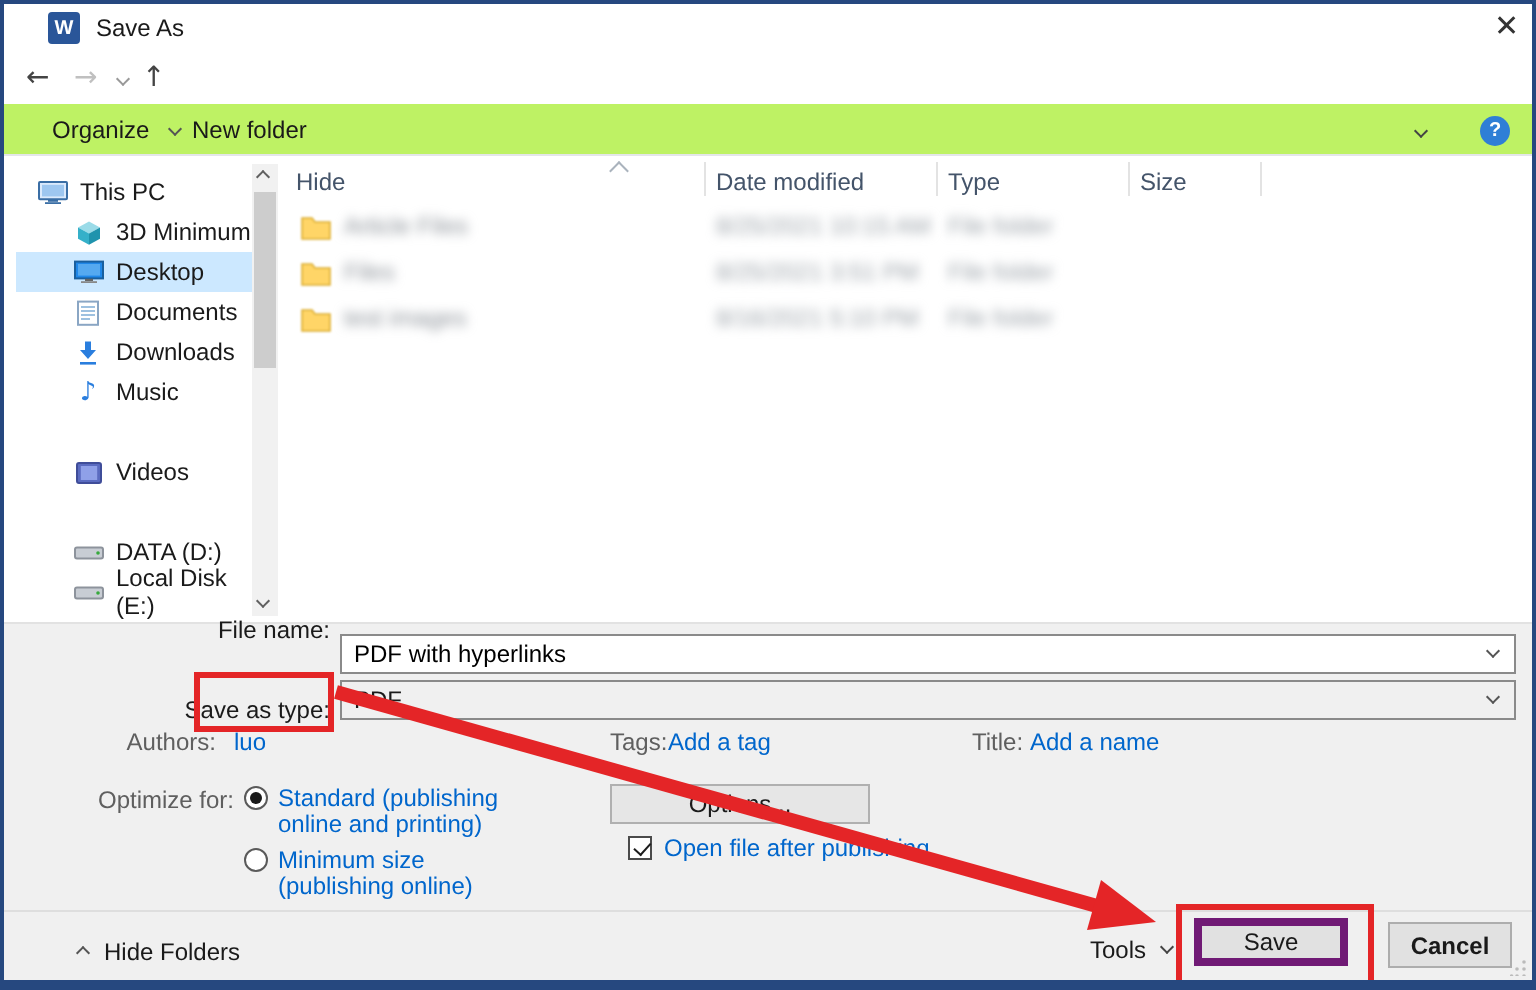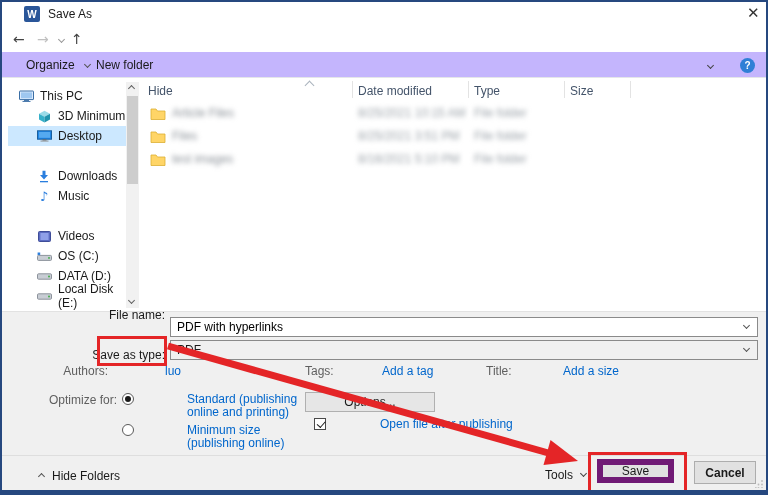--- a/index.html
+++ b/index.html
@@ -3,21 +3,21 @@
 <meta charset="utf-8">
 <style>
   html,body{margin:0;padding:0;background:#fff;}
   .win{position:relative;width:768px;height:495px;font-family:"Liberation Sans",sans-serif;font-size:12px;color:#1a1a1a;background:#fff;overflow:hidden;}
   .frame{position:absolute;inset:0;border:2px solid #26487f;border-bottom-width:5px;pointer-events:none;z-index:60;}
   .abs{position:absolute;}
   .glyph{font-family:"DejaVu Sans",sans-serif;}
   
   .titlebar{position:absolute;left:0;top:0;width:768px;height:28px;background:#fff;}
   .addrrow{position:absolute;left:0;top:28px;width:768px;height:24px;background:#fff;}
-  .toolrow{position:absolute;left:0;top:52px;width:768px;height:26px;background:#c4b5fd;border-bottom:1px solid #e4e6e9;box-sizing:border-box;}
+  .toolrow{position:absolute;left:0;top:52px;width:768px;height:26px;background:#bef264;border-bottom:1px solid #e4e6e9;box-sizing:border-box;}
   .main{position:absolute;left:0;top:78px;width:768px;height:233px;background:#fff;}
   .bottompanel{position:absolute;left:0;top:311px;width:768px;height:144px;background:#f0f0f0;border-top:1px solid #e2e2e2;box-sizing:border-box;}
   .footer{position:absolute;left:0;top:455px;width:768px;height:35px;background:#f0f0f0;border-top:1px solid #dedede;box-sizing:border-box;}
   
   .chev{display:inline-block;width:6px;height:6px;border-right:1.4px solid #555;border-bottom:1.4px solid #555;transform:rotate(45deg);}
   .chev.up{transform:rotate(-135deg);}
   .chev.right{width:4px;height:4px;transform:rotate(-45deg);border-color:#777;}
   .chev.small{width:4px;height:4px;}
   .chev.lite{border-color:#aab3bd;}
   
@@ -30,24 +30,24 @@
   .colsep{position:absolute;top:81px;width:1px;height:17px;background:#e3e3e3;}
   .lrow{position:absolute;height:20px;display:flex;align-items:center;}
   .blur{filter:blur(2.6px);color:#8b9198;white-space:nowrap;}
   .blur2{filter:blur(2.6px);color:#9aa1a8;white-space:nowrap;}
   
   .flabel{position:absolute;text-align:right;}
   .textbox{position:absolute;left:170px;width:588px;height:20px;border:1px solid #8a8a8a;background:#fff;box-sizing:border-box;font:12px "Liberation Sans",sans-serif;padding:0 20px 0 6px;margin:0;}
   .combo{position:absolute;left:170px;width:588px;height:20px;border:1px solid #8a8a8a;background:#f0f0f0;box-sizing:border-box;display:flex;align-items:center;padding-left:6px;}
   .combochev{position:absolute;left:744px;width:8px;height:8px;}
   .graylab{color:#5f5f5f;}
-  .bluelink{color:#0066cc;cursor:pointer;margin-left:48px;}
+  .bluelink{color:#0066cc;cursor:pointer;}
   
   .btn{position:absolute;background:#e1e1e1;border:1px solid #adadad;box-sizing:border-box;display:flex;align-items:center;justify-content:center;font-size:12px;cursor:pointer;}
-  .btn.default{border:6px solid #701a75;}
+  .btn.default{border:4px solid #701a75;}
   .radio{position:absolute;width:12px;height:12px;border:1px solid #5a5a5a;border-radius:50%;background:#fff;box-sizing:border-box;}
   .radio.sel::after{content:"";position:absolute;inset:2px;background:#1a1a1a;border-radius:50%;}
   .checkbox{position:absolute;width:12px;height:12px;border:1px solid #4a4a4a;background:#fff;box-sizing:border-box;}
   .checkmark{position:absolute;left:2px;top:2px;width:7px;height:3.5px;border-left:1.6px solid #1c1c1c;border-bottom:1.6px solid #1c1c1c;transform:rotate(-48deg);}
   
   .redbox{position:absolute;border:3px solid #e42527;z-index:40;pointer-events:none;}
   .arrowsvg{position:absolute;left:0;top:0;z-index:41;pointer-events:none;}
   
   .sbar{position:absolute;left:126px;top:82px;width:13px;height:226px;background:#f1f1f1;}
   .sthumb{position:absolute;left:1px;top:14px;width:11px;height:88px;background:#cdcdcd;}
@@ -148,20 +148,32 @@
       <span class="sic">
         <svg width="15" height="12" viewBox="0 0 15 12">
             <rect x="0.5" y="0.8" width="14" height="8.4" fill="#1f87e8" stroke="#195f9e"></rect>
             <rect x="2" y="2" width="11" height="5.8" fill="#55a9f0"></rect>
             <rect x="5.5" y="9.4" width="4" height="1.1" fill="#666"></rect>
             <rect x="3.5" y="10.6" width="8" height="0.9" fill="#888"></rect>
           </svg>
       </span>
       <span>Desktop</span>
     </div>
+    <div class="side-item" style="top:68px;">
+      <span class="sic">
+        <svg width="12" height="13" viewBox="0 0 12 13">
+            <rect x="1" y="0.8" width="10" height="11.6" fill="#fff" stroke="#8aa6c4"></rect>
+            <rect x="2.5" y="3" width="7" height="1" fill="#9ec1e0"></rect>
+            <rect x="2.5" y="5" width="7" height="1" fill="#9ec1e0"></rect>
+            <rect x="2.5" y="7" width="7" height="1" fill="#9ec1e0"></rect>
+            <rect x="2.5" y="9" width="4.5" height="1" fill="#9ec1e0"></rect>
+          </svg>
+      </span>
+      <span>Documents</span>
+    </div>
     <div class="side-item" style="top:88px;">
       <span class="sic">
         <svg width="12" height="13" viewBox="0 0 12 13">
             <polygon points="6,9.5 2,5 4.5,5 4.5,0.8 7.5,0.8 7.5,5 10,5" fill="#2a7ede"></polygon>
             <rect x="2" y="11" width="8" height="1.3" fill="#2a7ede"></rect>
           </svg>
       </span>
       <span>Downloads</span>
     </div>
     <div class="side-item" style="top:108px;">
@@ -169,30 +181,20 @@
       <span>Music</span>
     </div>
     <div class="side-item" style="top:148px;">
       <span class="sic">
         <svg width="13" height="11" viewBox="0 0 13 11">
             <rect x="0.5" y="0.5" width="12" height="10" rx="1" fill="#5a6bc0" stroke="#3f4d99"></rect>
             <rect x="2.4" y="2" width="8.2" height="7" fill="#8fa0e8"></rect>
           </svg>
       </span>
       <span>Videos</span>
-    </div>
-    <div class="side-item" style="top:168px;">
-      <span class="sic">
-        <svg width="15" height="9" viewBox="0 0 15 9">
-            <rect x="0.6" y="0.5" width="2.6" height="2.6" fill="#2a7ede"></rect>
-            <rect x="0.5" y="3.4" width="14" height="5" rx="1" fill="#c8cdd4" stroke="#8d939c"></rect>
-            <circle cx="12" cy="5.9" r="0.9" fill="#36a93c"></circle>
-          </svg>
-      </span>
-      <span>OS (C:)</span>
     </div>
     <div class="side-item" style="top:188px;">
       <span class="sic">
         <svg width="15" height="7" viewBox="0 0 15 7">
             <rect x="0.5" y="0.8" width="14" height="5.4" rx="1" fill="#c8cdd4" stroke="#8d939c"></rect>
             <circle cx="12" cy="3.5" r="0.9" fill="#36a93c"></circle>
           </svg>
       </span>
       <span>DATA (D:)</span>
     </div>
@@ -264,21 +266,21 @@
   <div class="combo" style="top:340px;">
     <span>PDF</span>
   </div>
   <span class="chev small combochev" style="top:346px;"></span>
 
   <span class="abs graylab" style="left:62px;top:364px;width:46px;text-align:right;">Authors:</span>
   <span class="abs bluelink" style="left:117px;top:364px;">luo</span>
   <span class="abs graylab" style="left:305px;top:364px;">Tags:</span>
   <span class="abs bluelink" style="left:334px;top:364px;">Add a tag</span>
   <span class="abs graylab" style="left:486px;top:364px;">Title:</span>
-  <span class="abs bluelink" style="left:515px;top:364px;">Add a size</span>
+  <span class="abs bluelink" style="left:515px;top:364px;">Add a name</span>
 
   <span class="abs graylab" style="left:40px;top:393px;width:77px;text-align:right;">Optimize for:</span>
   <span class="radio sel" style="left:122px;top:393px;"></span>
   <span class="abs bluelink" style="left:139px;top:392px;">Standard (publishing</span>
   <span class="abs bluelink" style="left:139px;top:405px;">online and printing)</span>
   <span class="radio" style="left:122px;top:424px;"></span>
   <span class="abs bluelink" style="left:139px;top:423px;">Minimum size</span>
   <span class="abs bluelink" style="left:139px;top:436px;">(publishing online)</span>
 
   <div class="btn" style="left:305px;top:392px;width:130px;height:20px;background:#e6e6e6;border-color:#b0b0b0;">Options...</div>

